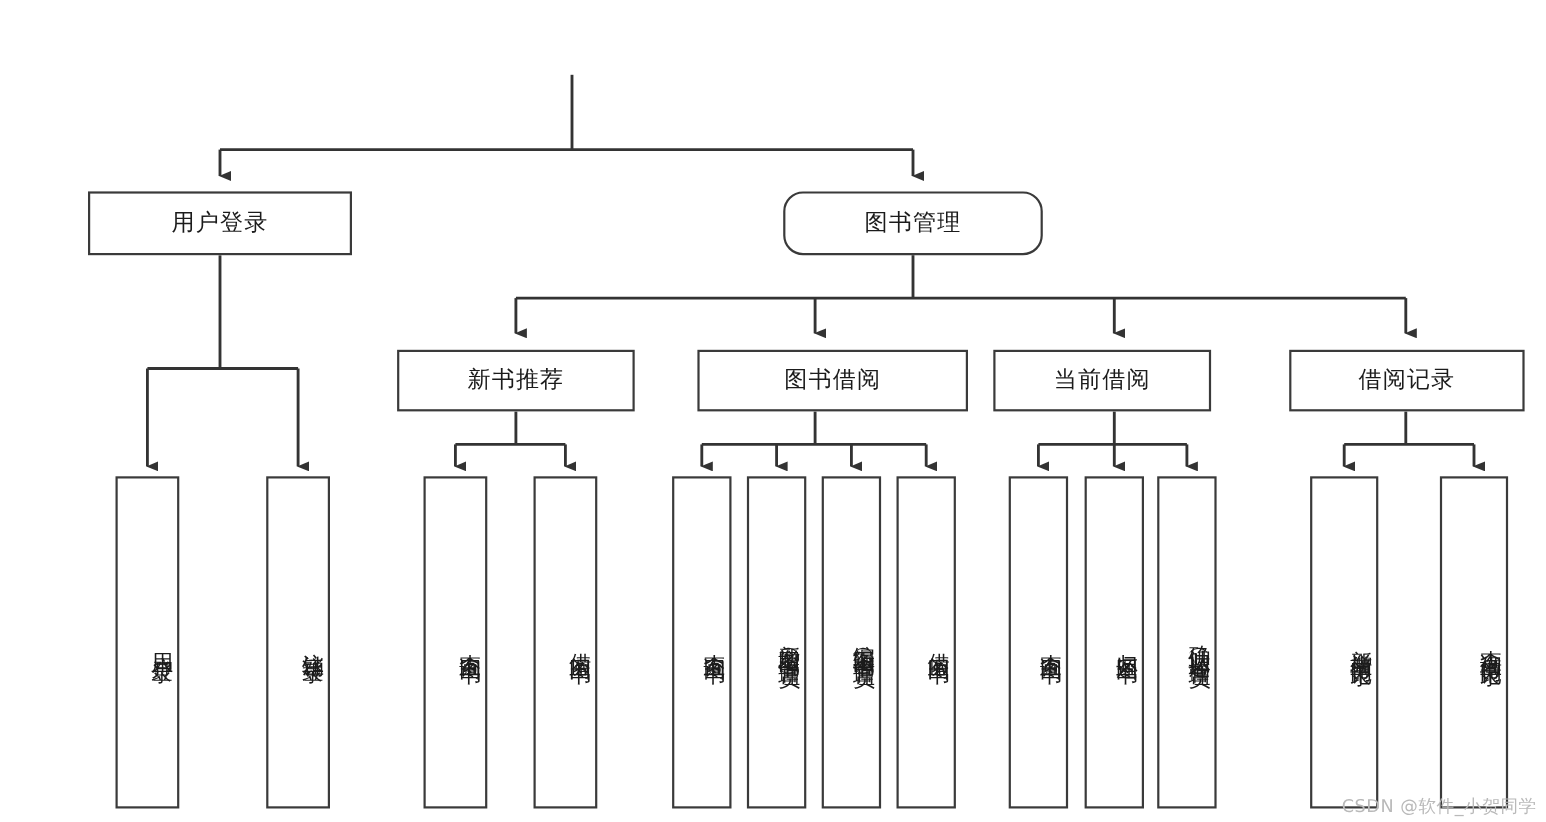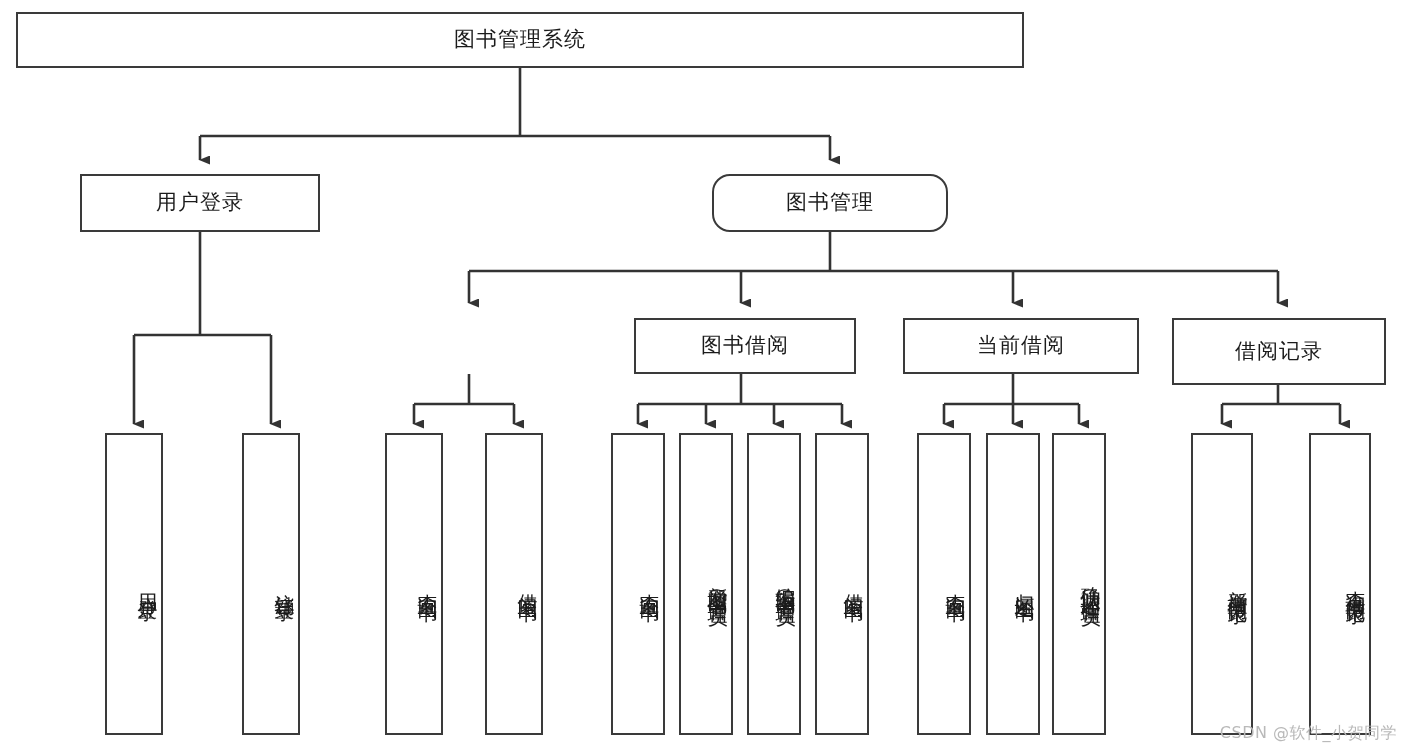--- a/index.html
+++ b/index.html
@@ -119,28 +119,28 @@
       <path d="M1013,404 L1013,424" marker-end="url(#arrowhead)"></path>
       <path d="M1079,404 L1079,424" marker-end="url(#arrowhead)"></path>
 
       <path d="M1278,374 L1278,404"></path>
       <path d="M1222,404 L1340,404"></path>
       <path d="M1222,404 L1222,424" marker-end="url(#arrowhead)"></path>
       <path d="M1340,404 L1340,424" marker-end="url(#arrowhead)"></path>
     </g>
   </svg>
 
-  <div class="node horiz" style="left:16px; top:12px; width:1008px; height:56px;">图书管理系统</div>
 
   <div class="node horiz" style="left:80px; top:174px; width:240px; height:58px;">用户登录</div>
   <div class="node horiz" style="left:712px; top:174px; width:236px; height:58px;border-radius:18px;">图书管理</div>
 
-  <div class="node horiz" style="left:634px; top:318px; width:222px; height:56px;">图书借阅</div>
-  <div class="node horiz" style="left:903px; top:318px; width:236px; height:56px;">当前借阅</div>
-  <div class="node horiz" style="left:1172px; top:318px; width:214px; height:67px;text-align:center;">借阅记录</div>
+  <div class="node horiz" style="left:361px; top:318px; width:216px; height:56px;">新书推荐</div>
+  <div class="node horiz" style="left:634px; top:318px; width:246px; height:56px;">图书借阅</div>
+  <div class="node horiz" style="left:903px; top:318px; width:198px; height:56px;">当前借阅</div>
+  <div class="node horiz" style="left:1172px; top:318px; width:214px; height:56px;text-align:center;">借阅记录</div>
 
   <div class="node vert" style="left:105px; top:433px; width:58px; height:302px;">
     <span>用户登录</span>
   </div>
   <div class="node vert" style="left:242px; top:433px; width:58px; height:302px;">
     <span>注销登录</span>
   </div>
 
   <div class="node vert" style="left:385px; top:433px; width:58px; height:302px;">
     <span>查询图书</span>

